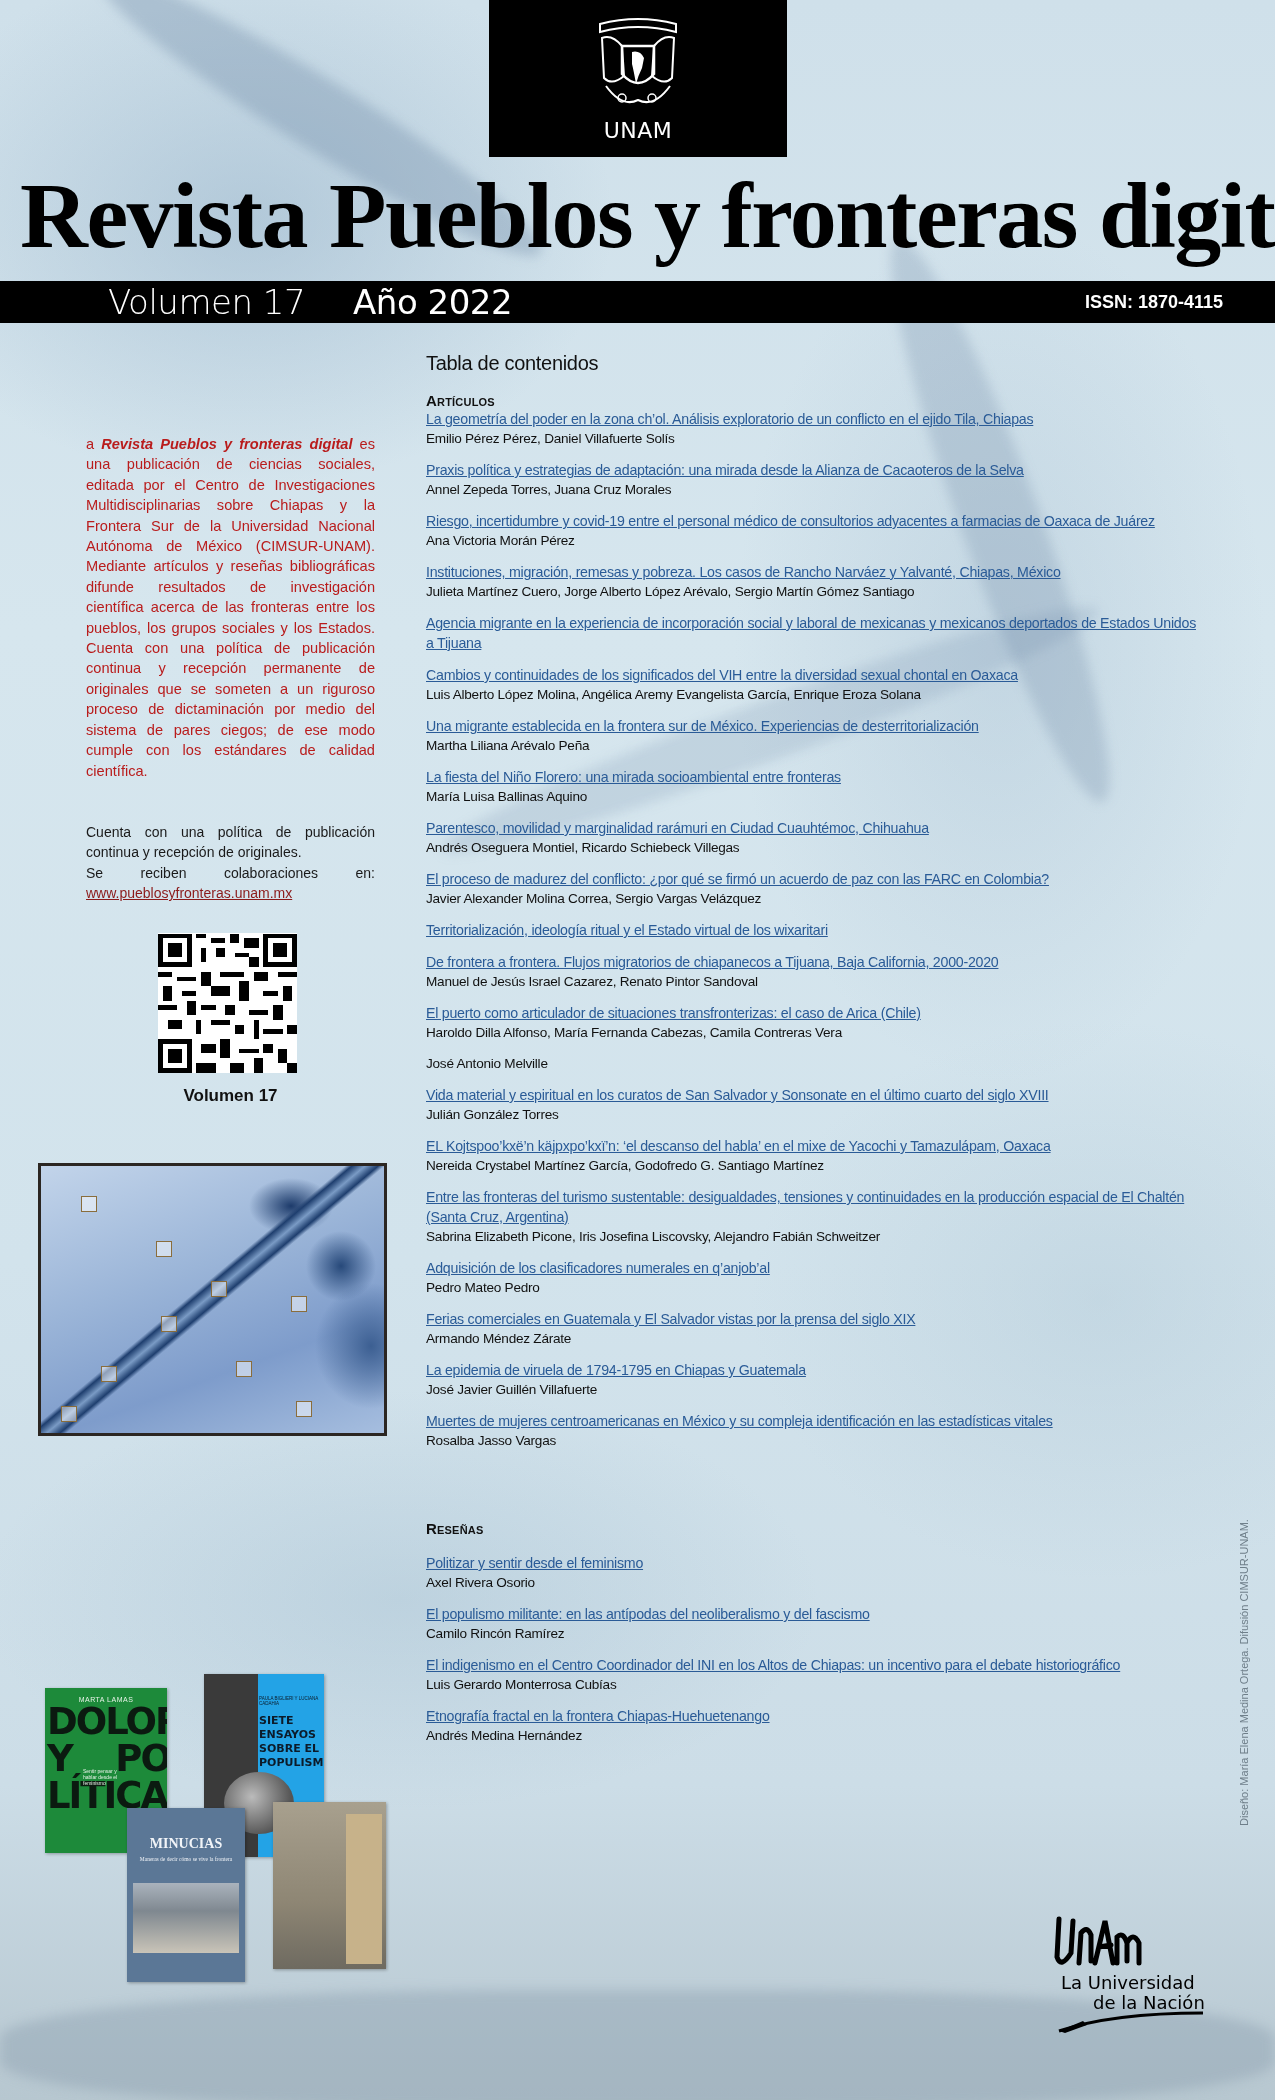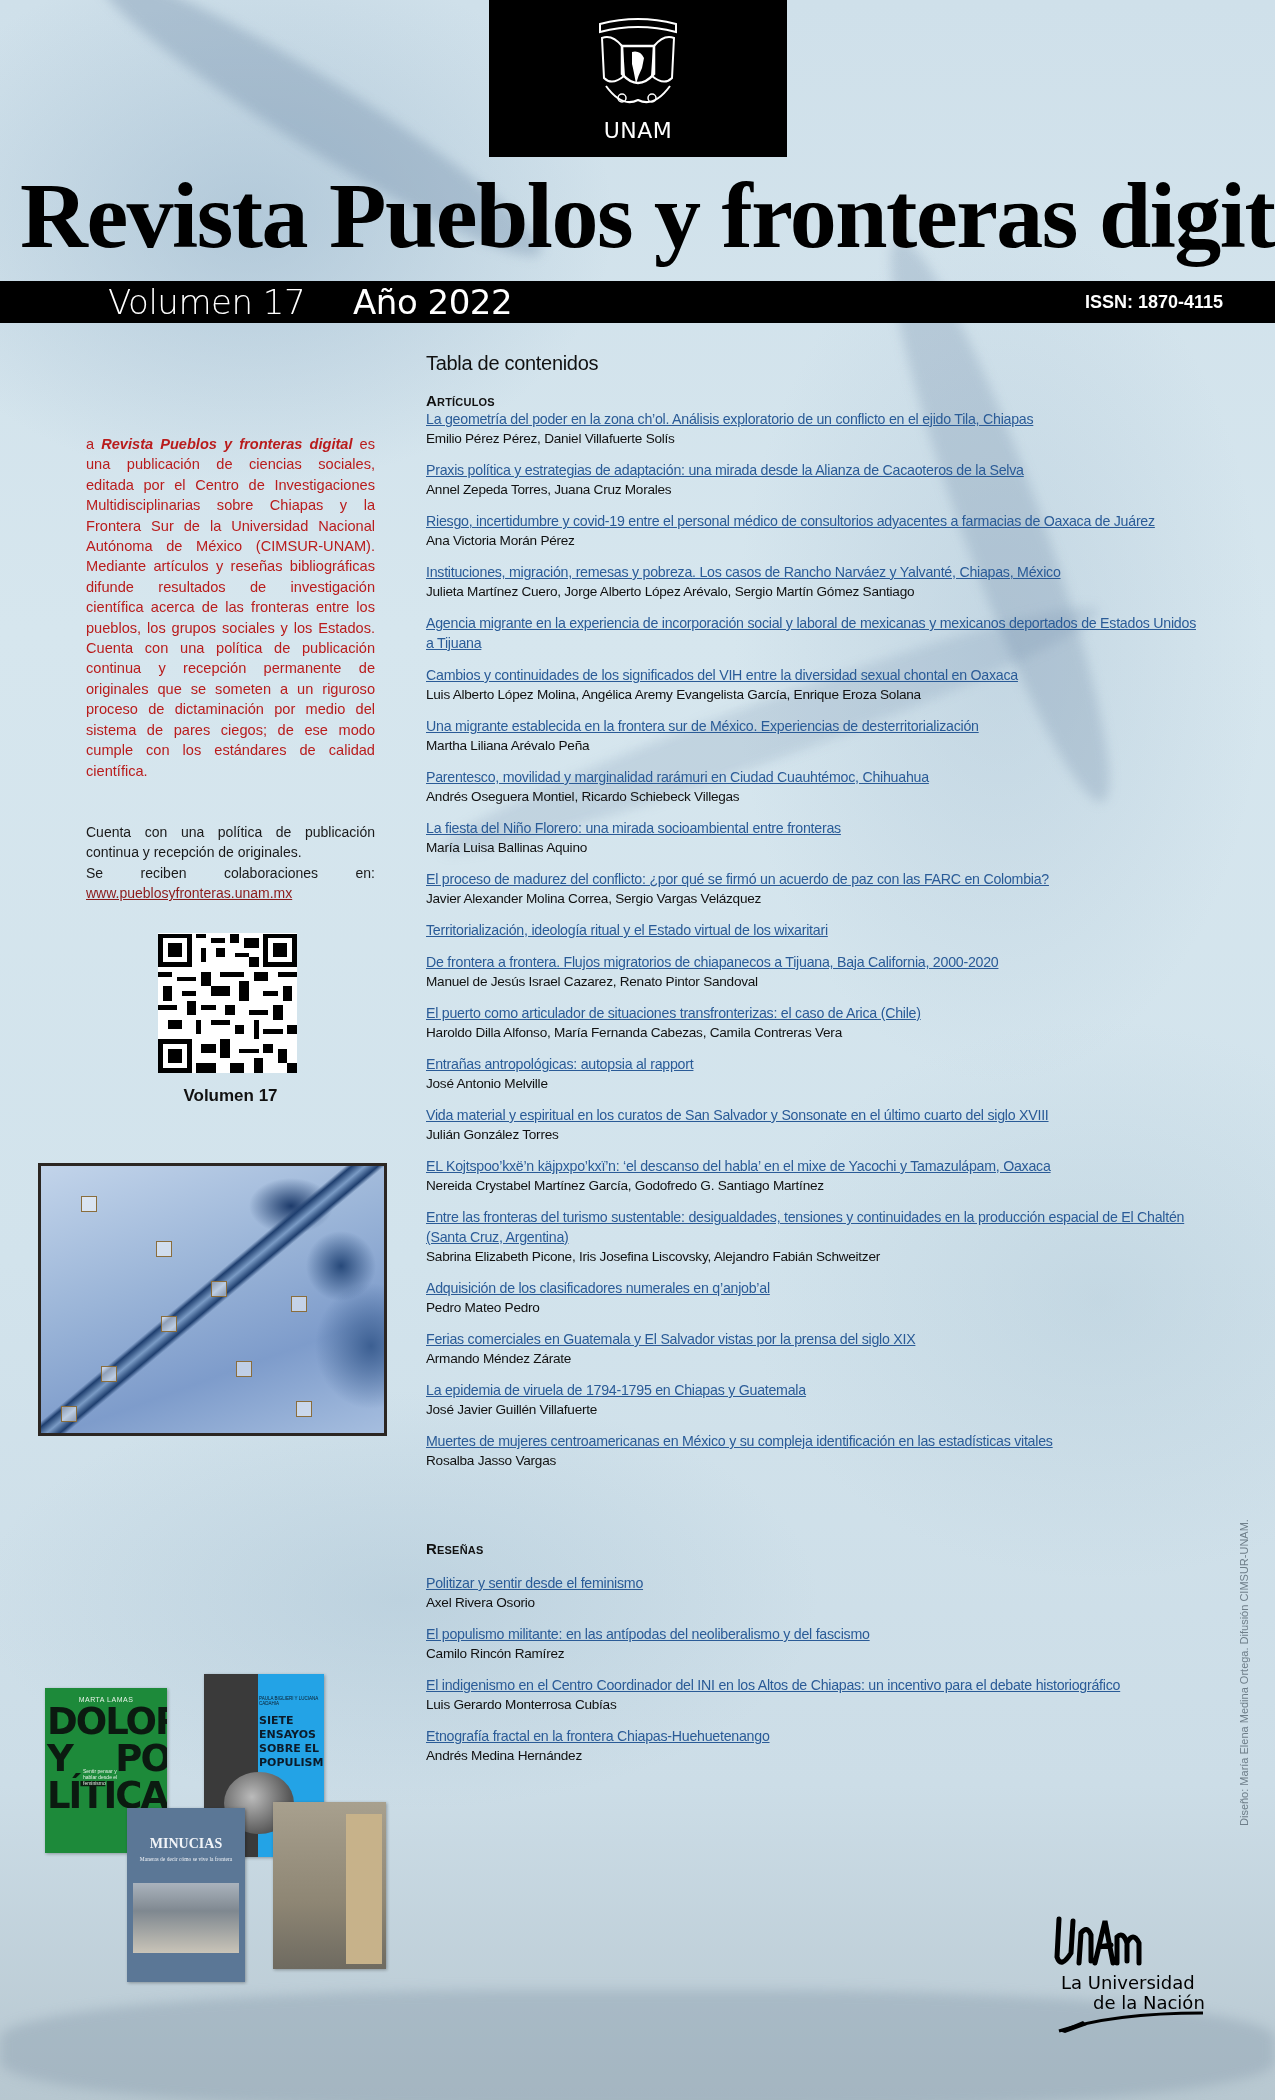--- a/index.html
+++ b/index.html
@@ -280,50 +280,49 @@
     <a>Cambios y continuidades de los significados del VIH entre la diversidad sexual chontal en Oaxaca</a>
     <div class="authors">Luis Alberto López Molina, Angélica Aremy Evangelista García, Enrique Eroza Solana</div>
   </div>
 
   <div class="entry">
     <a>Una migrante establecida en la frontera sur de México. Experiencias de desterritorialización</a>
     <div class="authors">Martha Liliana Arévalo Peña</div>
   </div>
 
   <div class="entry">
+    <a>La fiesta del Niño Florero: una mirada socioambiental entre fronteras</a>
+    <div class="authors">María Luisa Ballinas Aquino</div>
+  </div>
+
+  <div class="entry">
     <a>Parentesco, movilidad y marginalidad rarámuri en Ciudad Cuauhtémoc, Chihuahua</a>
     <div class="authors">Andrés Oseguera Montiel, Ricardo Schiebeck Villegas</div>
   </div>
 
   <div class="entry">
-    <a>La fiesta del Niño Florero: una mirada socioambiental entre fronteras</a>
-    <div class="authors">María Luisa Ballinas Aquino</div>
-  </div>
-
-  <div class="entry">
     <a>El proceso de madurez del conflicto: ¿por qué se firmó un acuerdo de paz con las FARC en Colombia?</a>
     <div class="authors">Javier Alexander Molina Correa, Sergio Vargas Velázquez</div>
   </div>
 
   <div class="entry">
     <a>Territorialización, ideología ritual y el Estado virtual de los wixaritari</a>
   </div>
 
   <div class="entry">
     <a>De frontera a frontera. Flujos migratorios de chiapanecos a Tijuana, Baja California, 2000-2020</a>
     <div class="authors">Manuel de Jesús Israel Cazarez, Renato Pintor Sandoval</div>
   </div>
 
   <div class="entry">
     <a>El puerto como articulador de situaciones transfronterizas: el caso de Arica (Chile)</a>
     <div class="authors">Haroldo Dilla Alfonso, María Fernanda Cabezas, Camila Contreras Vera</div>
   </div>
 
   <div class="entry">
-    <a>Entrañas antropológicas: autopsia al rapport</a>
     <div class="authors">José Antonio Melville</div>
   </div>
 
   <div class="entry">
     <a>Vida material y espiritual en los curatos de San Salvador y Sonsonate en el último cuarto del siglo XVIII</a>
     <div class="authors">Julián González Torres</div>
   </div>
 
   <div class="entry">
     <a>EL Kojtspoo’kxë’n käjpxpo’kxï’n: ‘el descanso del habla’ en el mixe de Yacochi y Tamazulápam, Oaxaca</a>

